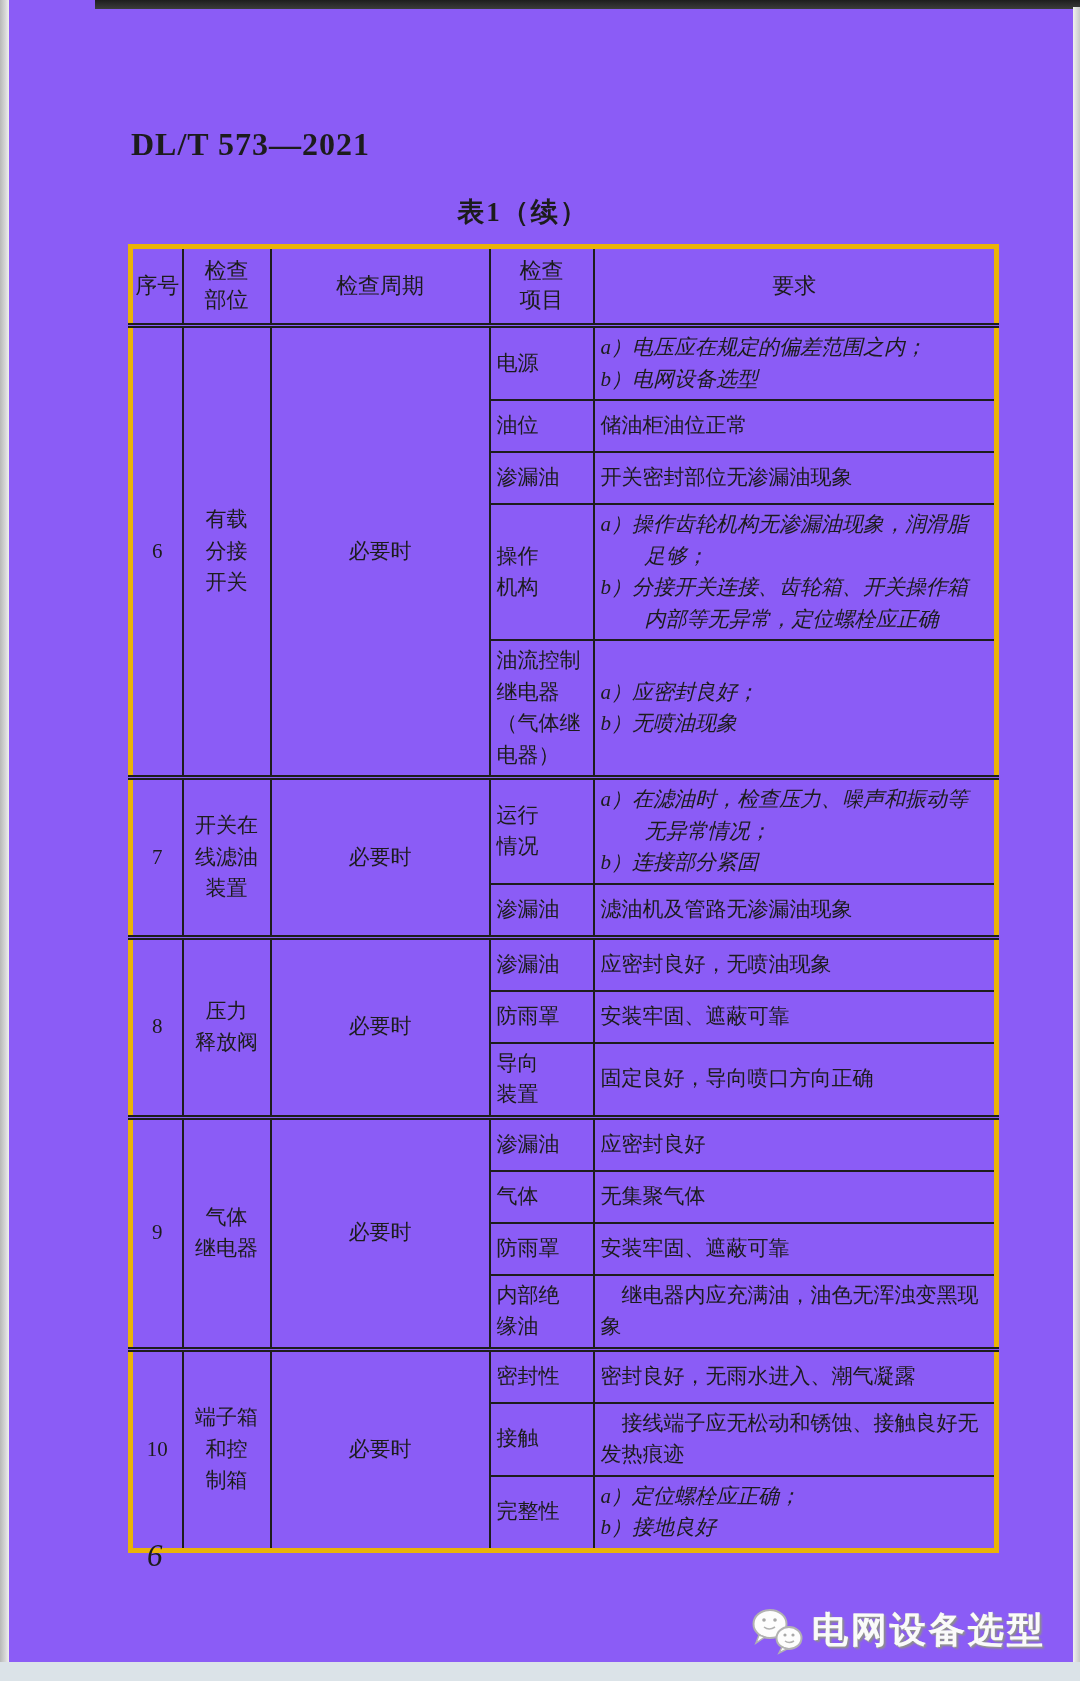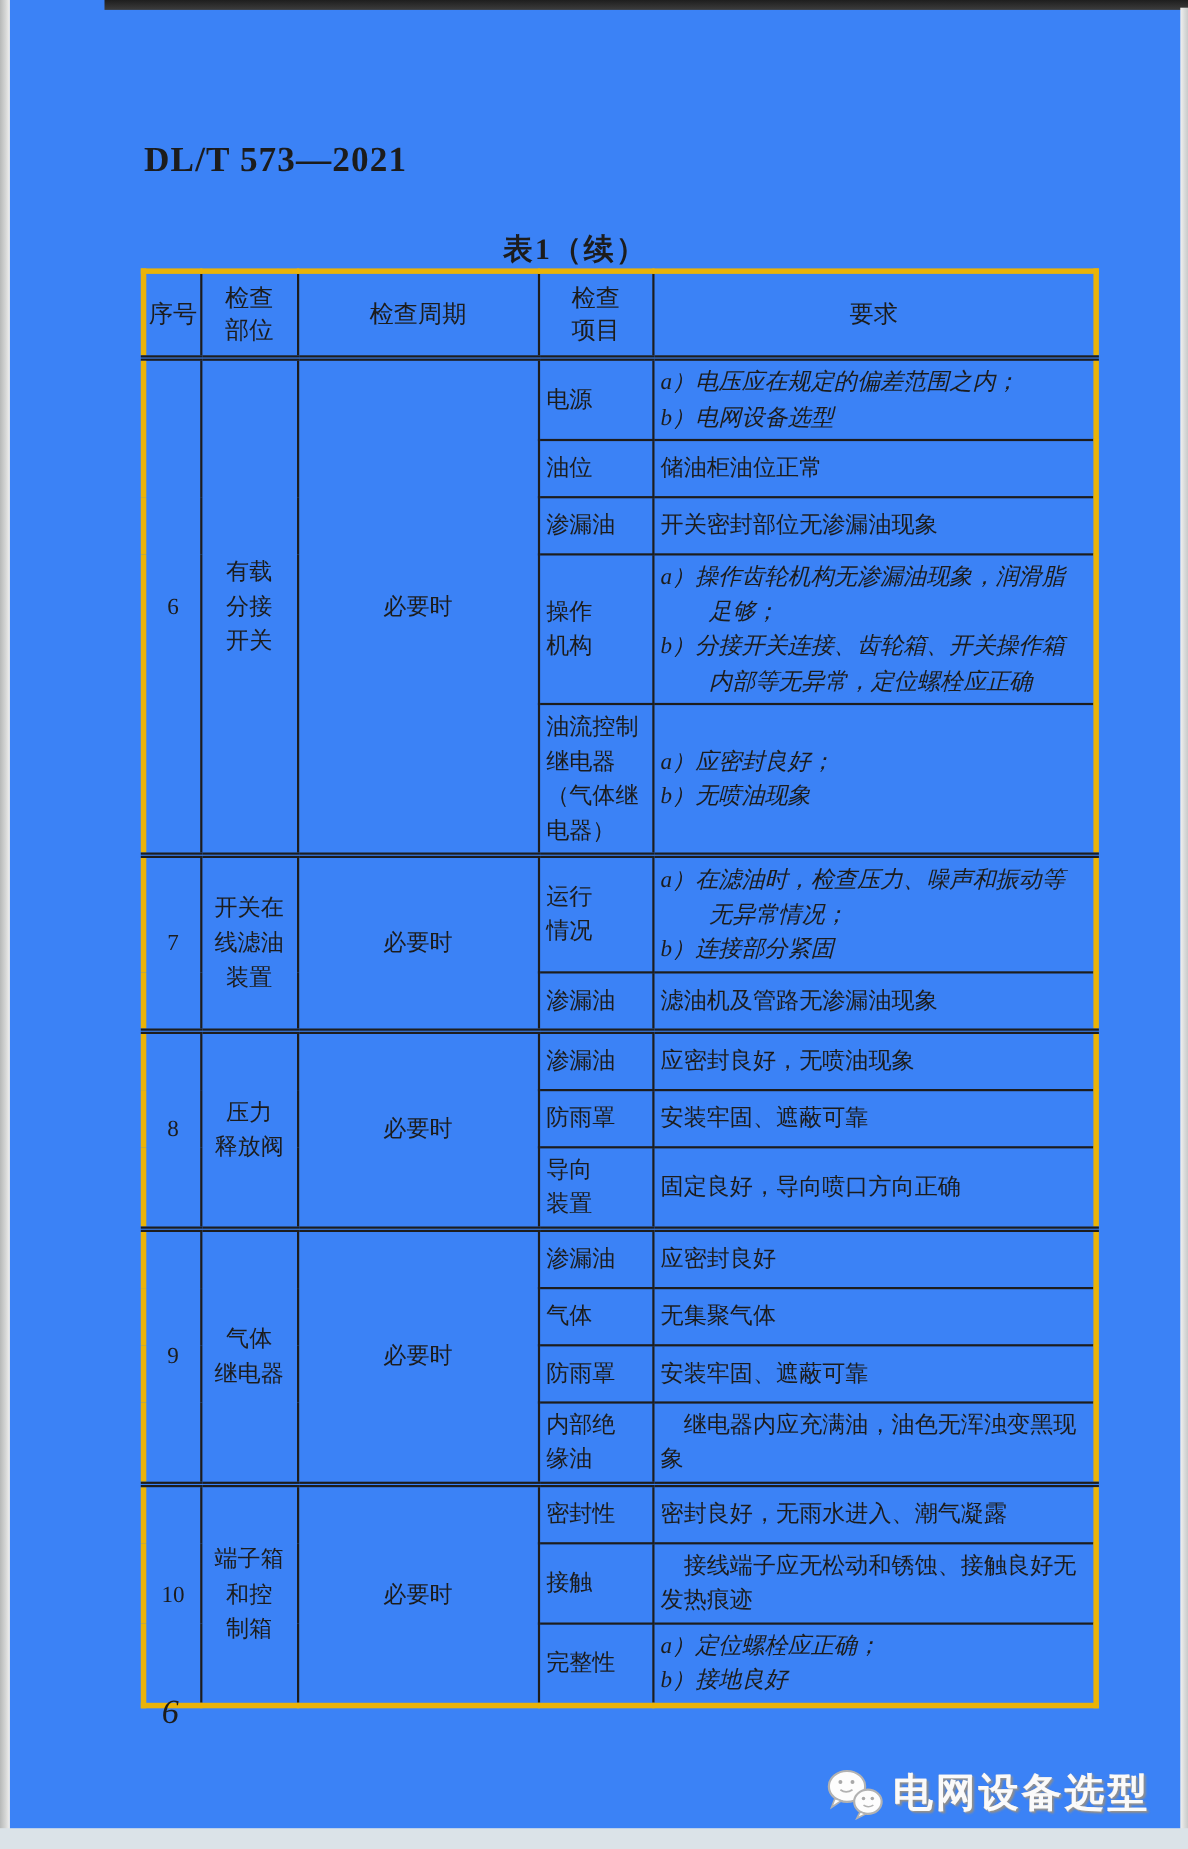--- a/index.html
+++ b/index.html
@@ -1,32 +1,32 @@
 <!DOCTYPE html>
 <html><head>
 <meta charset="utf-8">
 <style>
   html,body { margin:0; padding:0; background:#e9e9e9; }
   .sheet {
     position:relative; width:1080px; height:1681px; margin:0 auto;
-    background:#3b82f6; overflow:hidden;
+    background:#8b5cf6; overflow:hidden;
     font-family:"Liberation Serif","DejaVu Serif",serif; color:#1c1c1c;
   }
   .top-band { position:absolute; top:0; left:95px; right:0; height:9px;
     background:linear-gradient(#1e1e1e,#3c3c3c); }
   .left-strip { position:absolute; top:0; left:0; width:9px; height:100%;
     background:linear-gradient(90deg,#b7b9b8,#d7d8d7 60%,#f0f0ef); }
   .right-strip { position:absolute; top:7px; right:0; width:7px; height:100%;
     background:linear-gradient(90deg,#f0f0ef,#c8cac9); }
   .bottom-band { position:absolute; bottom:0; left:0; right:0; height:19px;
     background:#dbe3e8; }
 
   .doc-code { position:absolute; left:131px; top:126px;
     font-size:32px; font-weight:bold; letter-spacing:1px; }
-  .table-title { position:absolute; left:128px; top:208px; width:790px;
+  .table-title { position:absolute; left:128px; top:194px; width:790px;
     text-align:center; font-size:27px; font-weight:bold; letter-spacing:2px; }
 
   table.std { position:absolute; left:128px; top:244px; width:866px;
     border-collapse:collapse; table-layout:fixed;
     border:5px solid #eab308; }
   table.std th, table.std td { border:2px solid #1d1d1d; }
   table.std thead th {
     height:70px; font-size:22px; font-weight:normal; text-align:center;
     vertical-align:middle; white-space:pre-line; line-height:1.3;
     border-bottom:5px double #1d1d1d; padding:2px;

